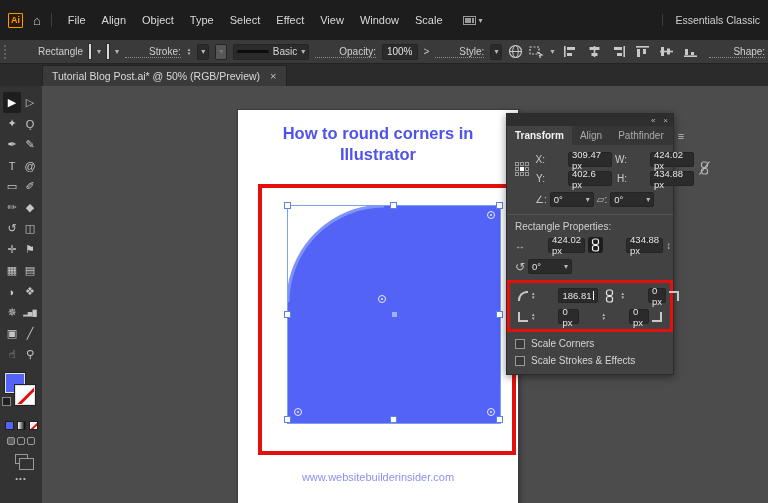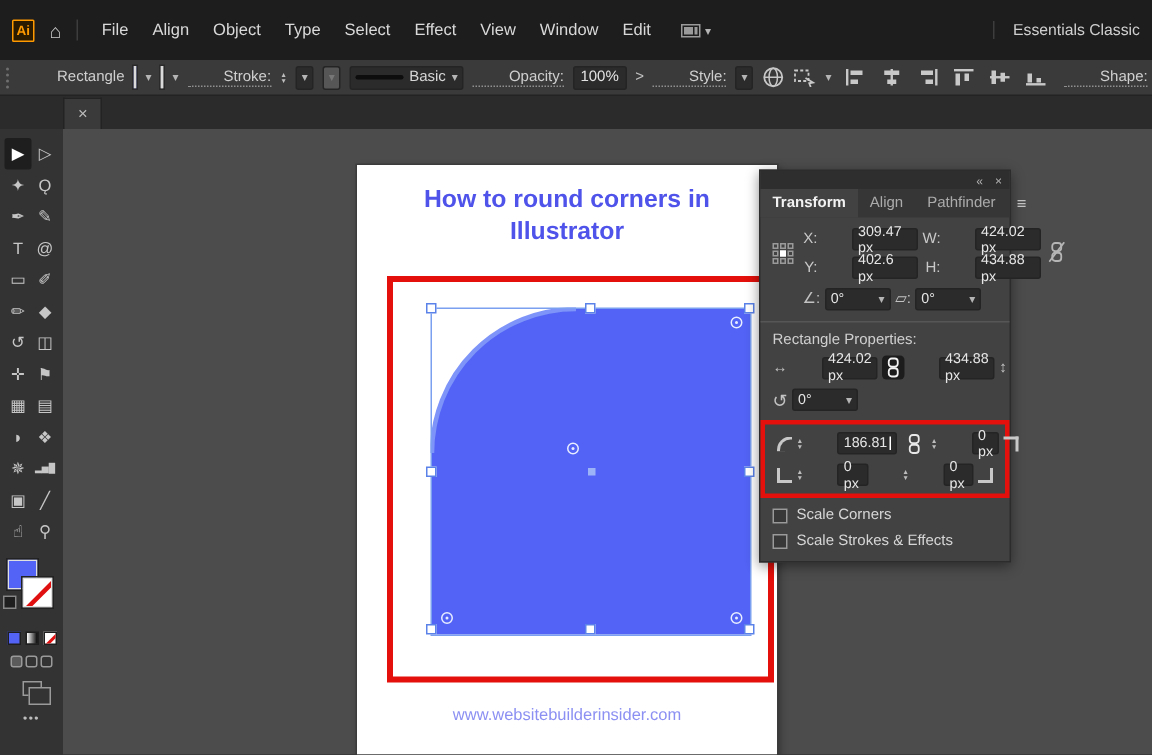--- a/index.html
+++ b/index.html
@@ -135,21 +135,21 @@
     <div class="vsep"></div>
     <nav class="menus" id="menus">
         <span class="menu-item">File</span>
         <span class="menu-item">Align</span>
         <span class="menu-item">Object</span>
         <span class="menu-item">Type</span>
         <span class="menu-item">Select</span>
         <span class="menu-item">Effect</span>
         <span class="menu-item">View</span>
         <span class="menu-item">Window</span>
-        <span class="menu-item">Edit</span>
+        <span class="menu-item">Scale</span>
       </nav>
     <div class="ws-switch">
       <span class="ws-ic">
           <i></i>
           <i></i>
         </span>
       <span class="caret">▾</span>
     </div>
     <div class="mb-spacer"></div>
     <span class="ws-name">Essentials Classic</span>
@@ -250,20 +250,21 @@
             <rect x="8" y="7" width="3" height="3" fill="#c8c8c8"></rect>
           </svg>
         </span>
       </span>
     <span class="cb-label u" style="margin-left:4px;">Shape:</span>
     <span class="cb-label u">Trans</span>
   </div>
 
   <div class="tabbar">
     <div class="doc-tab">
+      <span>Tutorial Blog Post.ai* @ 50% (RGB/Preview)</span>
       <span class="tab-close">×</span>
     </div>
   </div>
 
   <div class="main">
 
     <div class="toolbar">
       <div class="tool-grid" id="tool-grid">
           <div class="tool active">▶</div>
           <div class="tool">▷</div>

